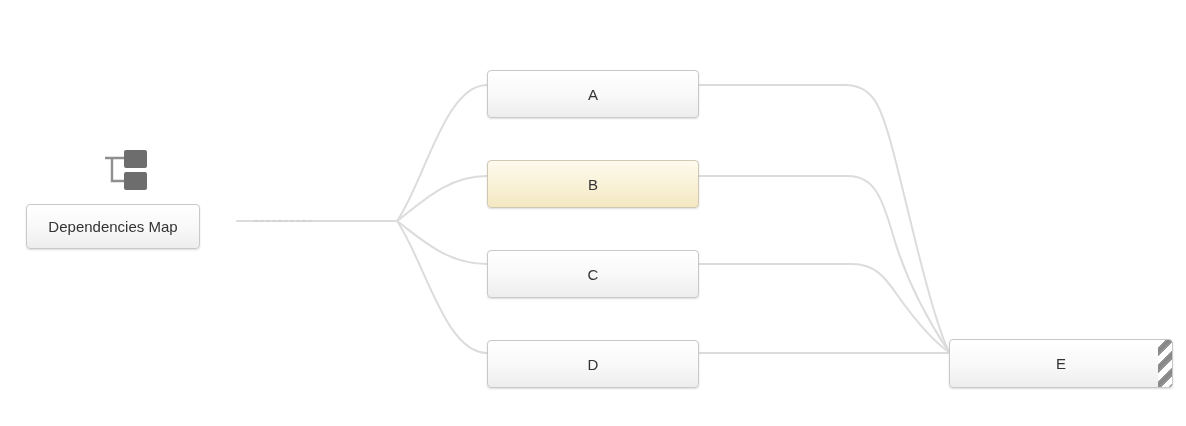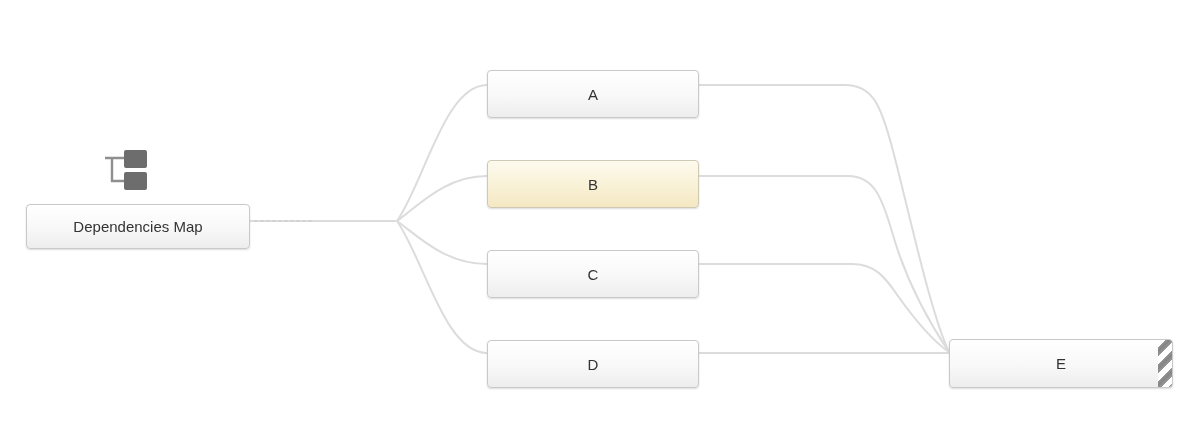--- a/index.html
+++ b/index.html
@@ -83,21 +83,21 @@
   </svg>
 
   <div class="tree-icon">
     <svg width="44" height="40" viewBox="0 0 44 40">
       <path d="M1 8 H20 M8 8 V31 H20" stroke="#8f8f8f" stroke-width="2.4" fill="none"></path>
       <rect x="20" y="0" width="23" height="18" rx="2" fill="#6d6d6d"></rect>
       <rect x="20" y="22" width="23" height="18" rx="2" fill="#6d6d6d"></rect>
     </svg>
   </div>
 
-  <div class="node" style="left:26px; top:204px; width:224px; height:45px;">
+  <div class="node" style="left:26px; top:204px; width:174px; height:45px;">
     <span class="label">Dependencies Map</span>
   </div>
 
   <div class="node" style="left:487px; top:70px; width:212px; height:48px;">
     <span class="label">A</span>
   </div>
 
   <div class="node highlight" style="left:487px; top:160px; width:212px; height:48px;">
     <span class="label">B</span>
   </div>

